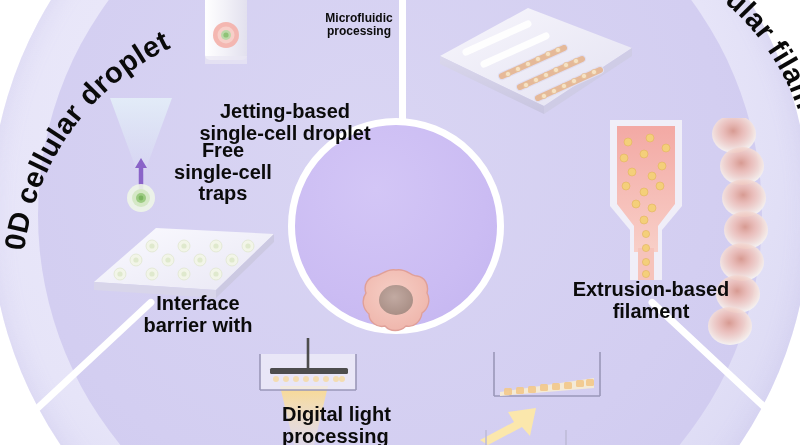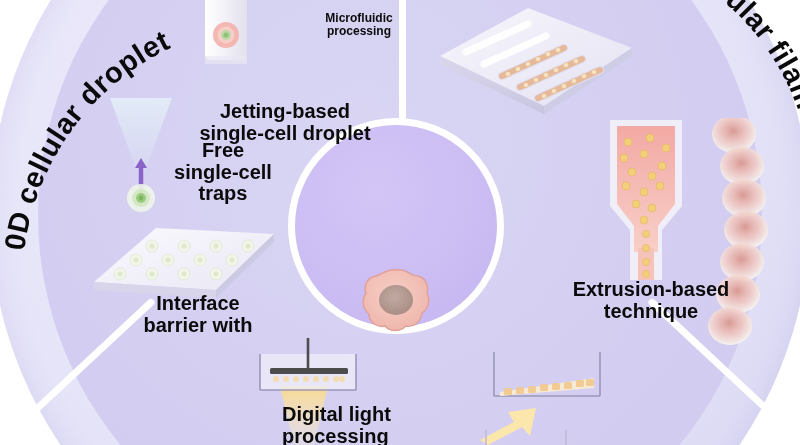--- a/index.html
+++ b/index.html
@@ -379,16 +379,16 @@
     <div>barrier with</div>
   </div>
 
   <div class="abs callout" id="t-dlp">
     <div>Digital light</div>
     <div>processing</div>
   </div>
 
   <div class="abs callout" id="t-extrusion">
     <div>Extrusion-based</div>
-    <div>technique</div>
+    <div>filament</div>
   </div>
 
 </div>
 
 </body></html>

